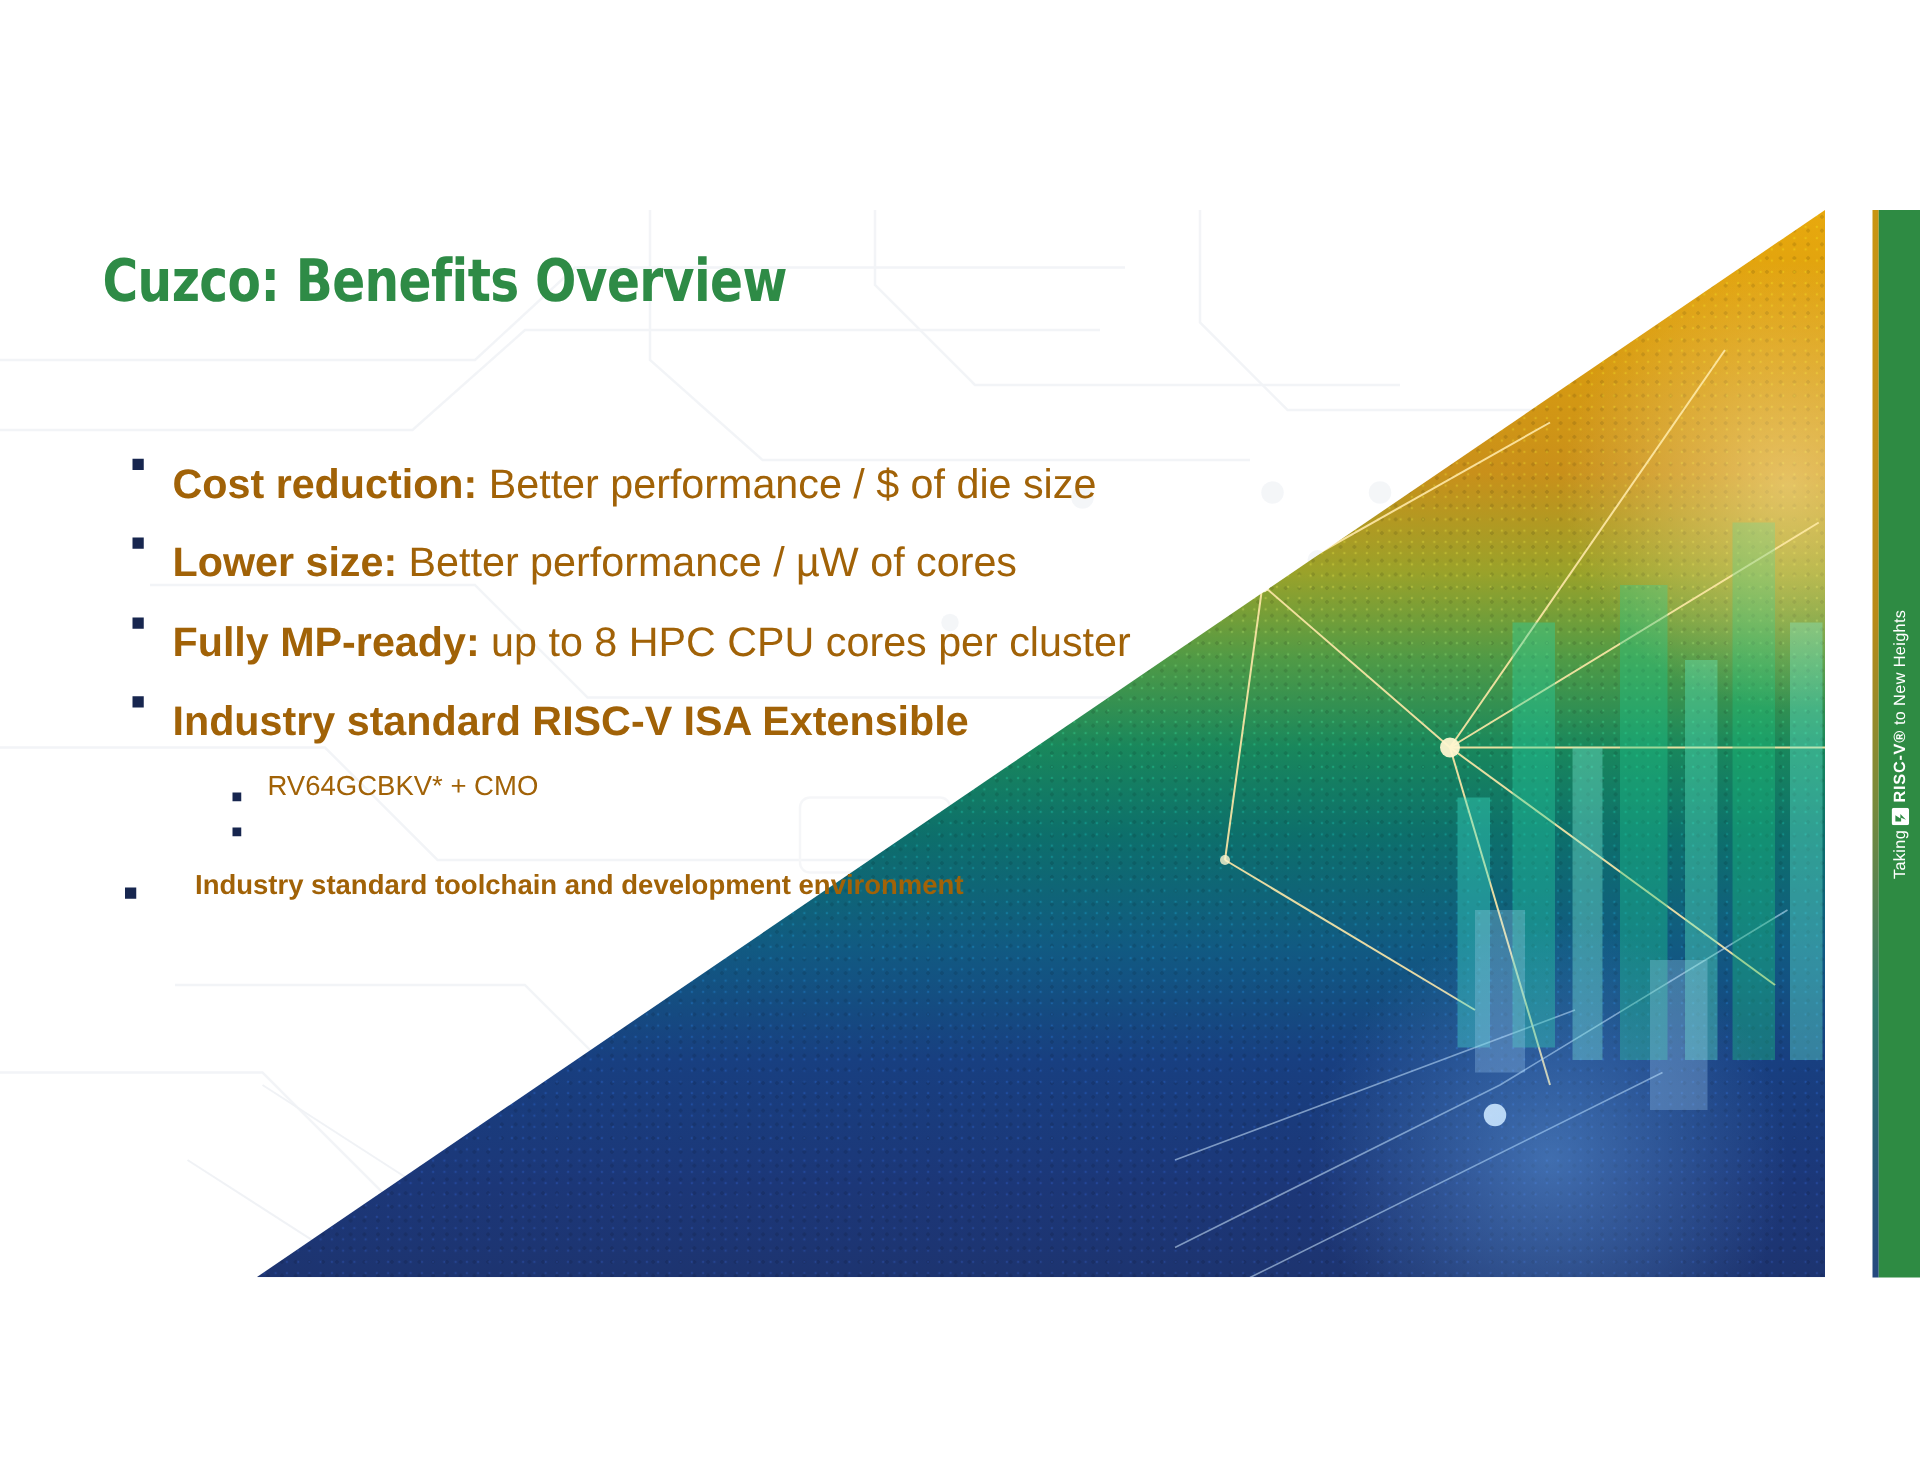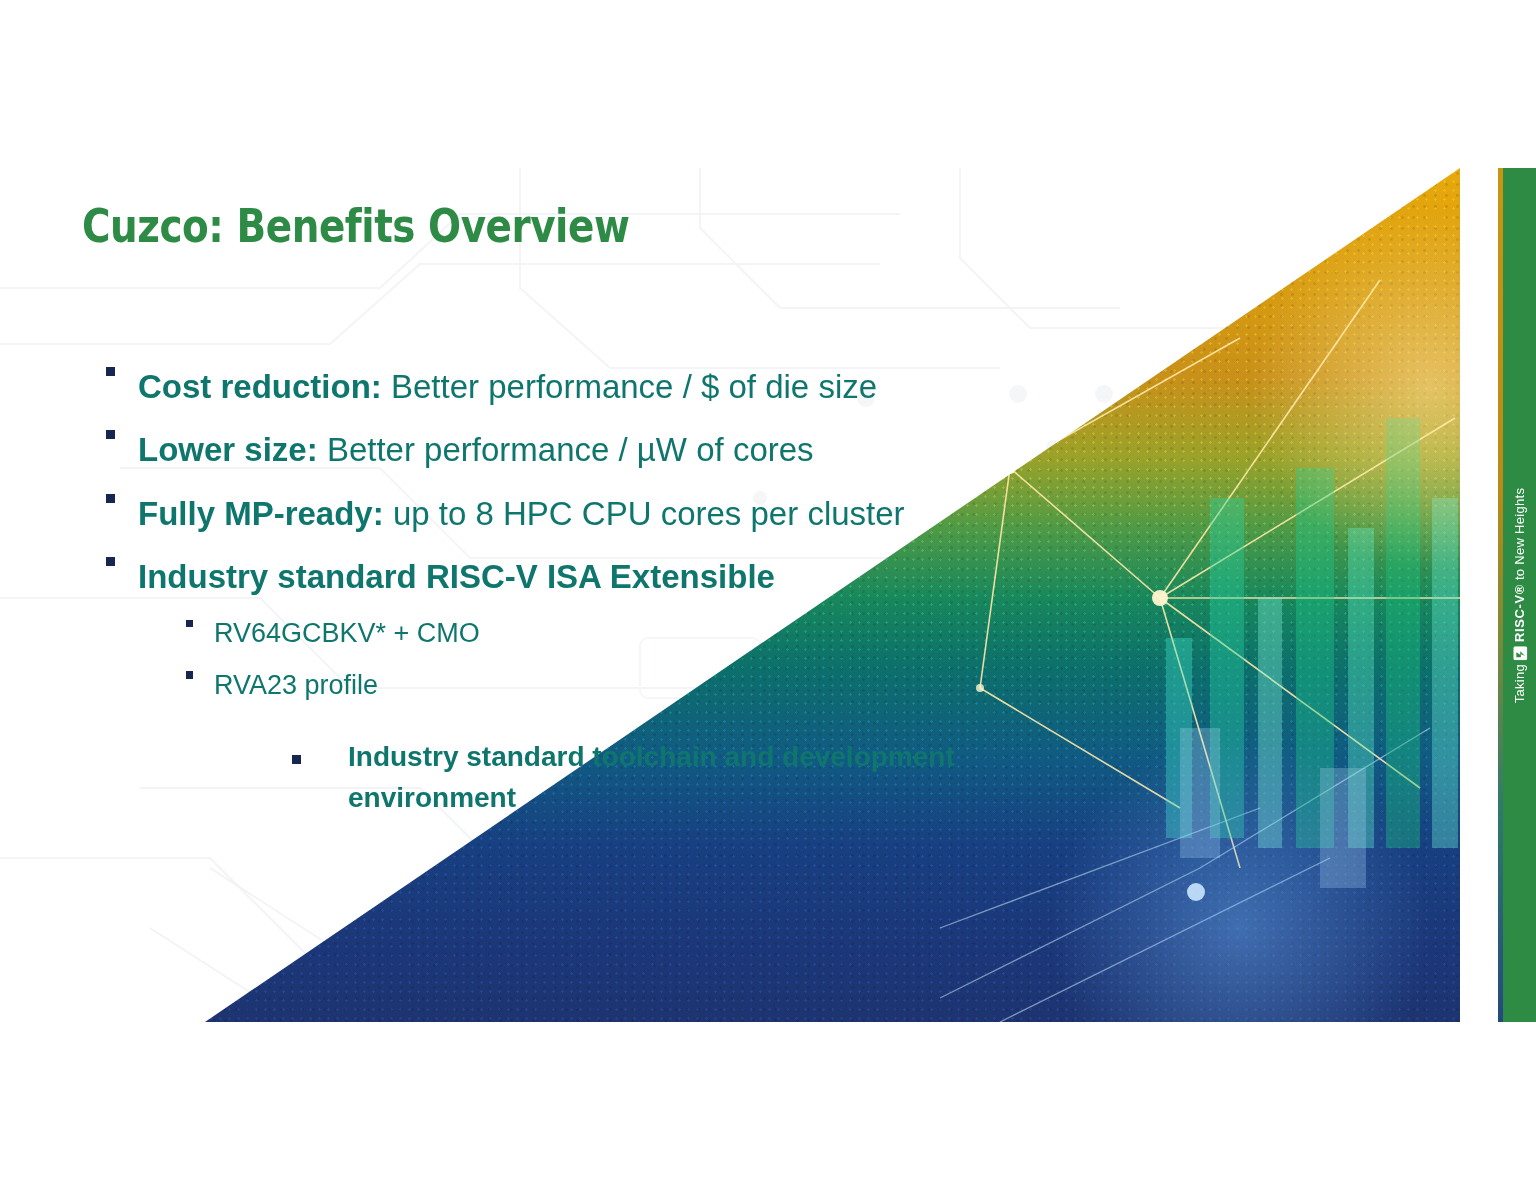--- a/index.html
+++ b/index.html
@@ -170,57 +170,57 @@
   
   .bullets {
     position: absolute;
     left: 100px;
     top: 355px;
     width: 1120px;
   }
   .bullet-row {
     display: flex;
     align-items: flex-start;
-    color: #0f766e;
+    color: #a16207;
   }
   .bullet-l1 {
     font-size: 33px;
     line-height: 1.92;
     padding-left: 6px;
   }
   .bullet-l1 .marker {
     flex: 0 0 auto;
     width: 32px;
     font-size: 17px;
     line-height: 1.9;
     color: #17264f;
   }
   .bullet-l1 .btext { flex: 1 1 auto; }
   .bullet-l1 .btext b { font-weight: 700; }
 
   .bullet-l2 {
-    font-size: 27px;
+    font-size: 22px;
     line-height: 1.9;
     padding-left: 86px;
+    align-items: flex-end;
   }
   .bullet-l2 .marker {
     flex: 0 0 auto;
     width: 28px;
     font-size: 14px;
     line-height: 2.0;
     color: #17264f;
   }
 
   .bullet-last {
-    font-size: 28px;
+    font-size: 22px;
     font-weight: 700;
     line-height: 1.45;
     padding-left: 0px;
-    margin-top: 26px;
-    justify-content: center;
+    margin-top: 14px;
   }
   .bullet-last .marker {
     flex: 0 0 auto;
     width: 56px;
     font-size: 17px;
     line-height: 2.6;
     color: #17264f;
   }
   .bullet-last .btext {
     flex: 0 1 auto;
@@ -360,21 +360,20 @@
       <span class="btext"><b>Industry standard RISC-V ISA Extensible</b><span></span></span>
     </div>
 
     <div class="bullet-row bullet-l2">
       <span class="marker"><span class="sq"></span></span>
       <span class="btext">RV64GCBKV*  + CMO</span>
     </div>
 
     <div class="bullet-row bullet-l2">
       <span class="marker"><span class="sq"></span></span>
-      <span class="btext">RVA23 profile</span>
     </div>
 
 
     <div class="bullet-row bullet-last">
       <span class="marker"><span class="sq"></span></span>
       <span class="btext">Industry standard toolchain and development environment</span>
     </div>
 
   </div>
 

